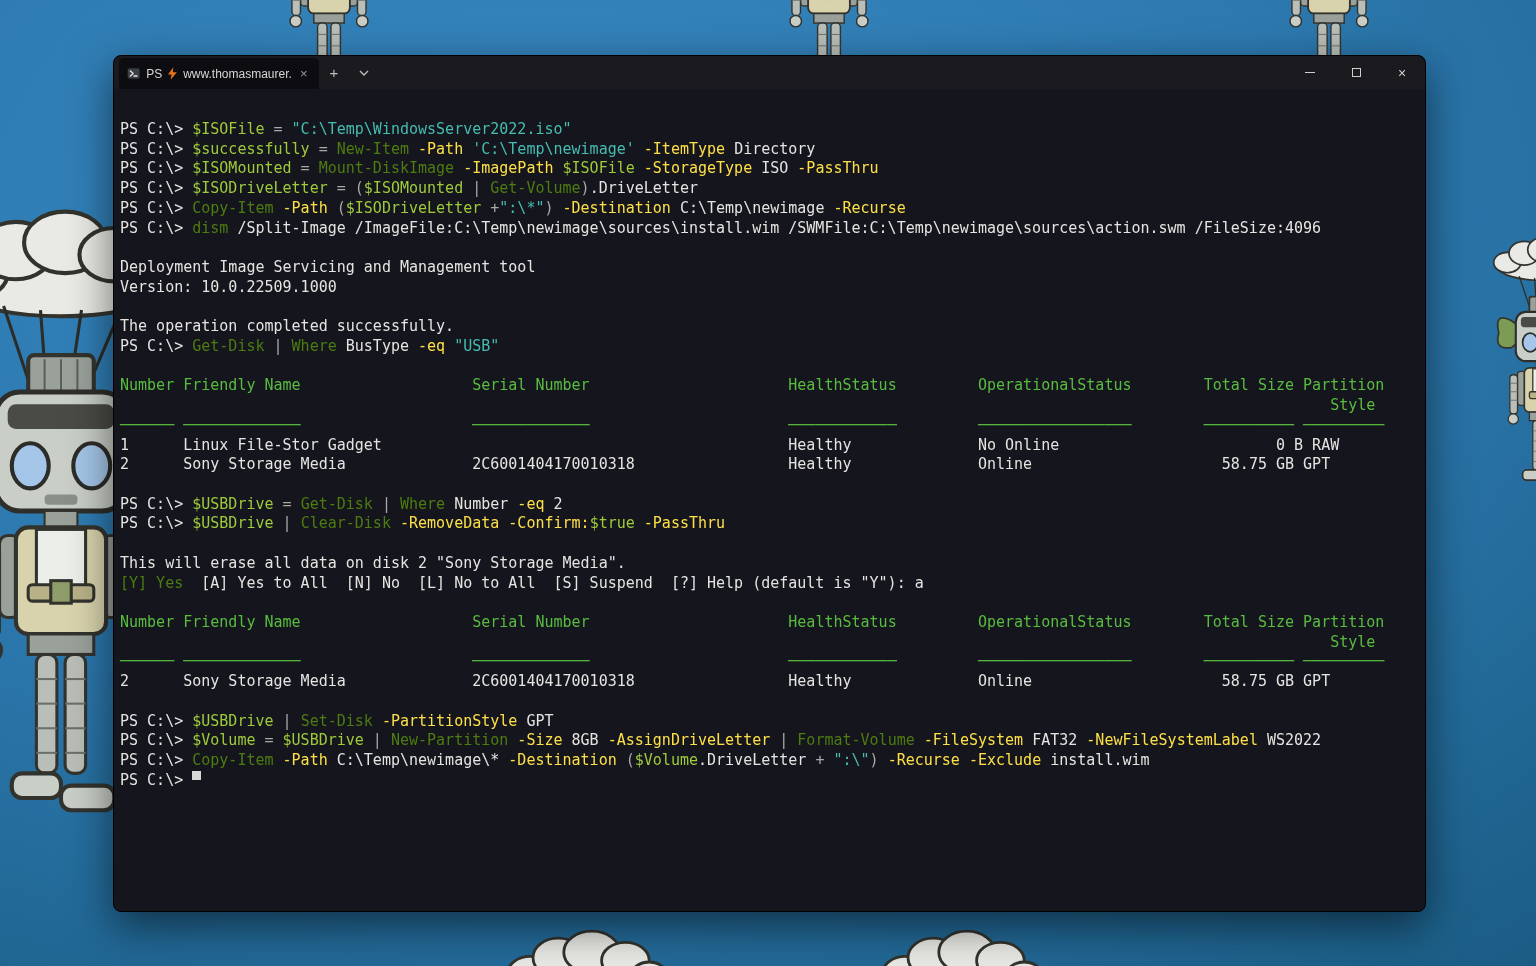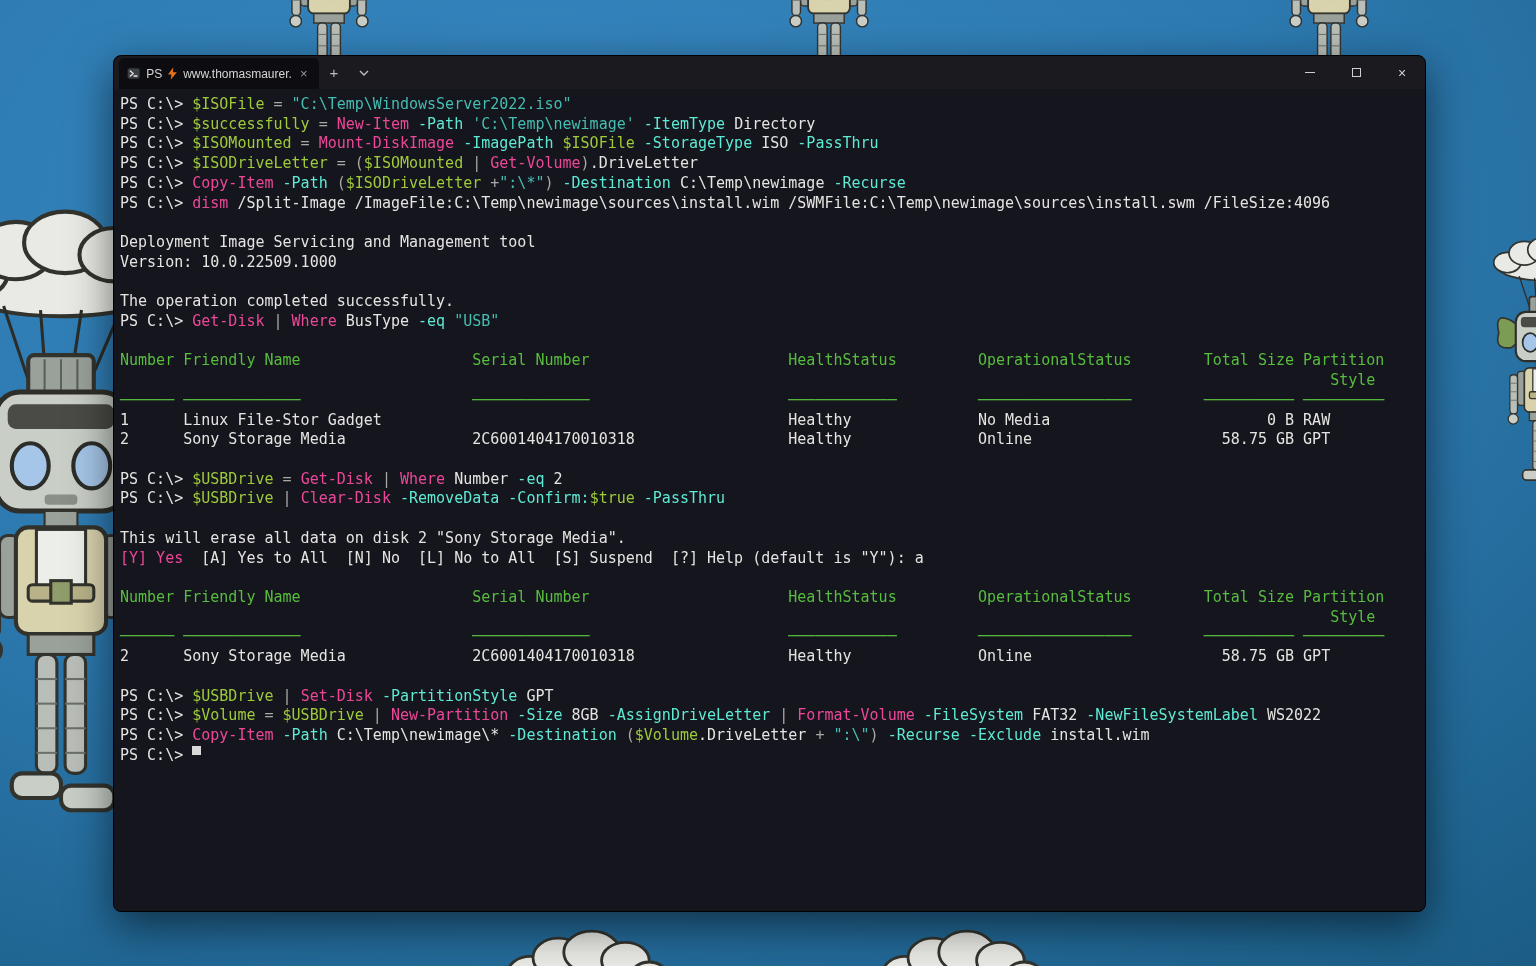--- a/index.html
+++ b/index.html
@@ -39,25 +39,25 @@
 
   .content {
     position:relative; height:823px; overflow:hidden; padding:6px 0 0 6px;
     background:#15151d;
   }
   .ghost { position:absolute; left:0; top:0; pointer-events:none; opacity:.5; filter:brightness(.23) saturate(.35); }
 
   .term {
     position:relative; z-index:1;
     font-family:"DejaVu Sans Mono","Liberation Mono",monospace;
-    font-size:15px; line-height:19.72px;
+    font-size:15px; line-height:19.72px;margin-top:25px;
   }
   .line { white-space:pre; height:19.72px; }
-  .c-w{color:#e4e4e1} .c-d{color:#a9a9a5} .c-g{color:#9fcb3b} .c-y{color:#ec4899}
-  .c-m{color:#5eead4} .c-c{color:#45bdb2} .c-h{color:#58bd3f}
+  .c-w{color:#e4e4e1} .c-d{color:#a9a9a5} .c-g{color:#9fcb3b} .c-y{color:#4d7c0f}
+  .c-m{color:#fde047} .c-c{color:#45bdb2} .c-h{color:#58bd3f}
   .c-k{display:inline-block;width:9px;height:9px;background:#d9d9d9;}
 </style>
 </head>
 <body>
 
 <div class="desktop">
 
   <svg width="0" height="0" style="position:absolute">
     <defs>
       <symbol id="robot" viewBox="0 0 120 330">
@@ -185,32 +185,32 @@
     <div class="content">
       <svg class="ghost" width="1306" height="822" viewBox="0 0 1306 822">
         <use href="#robot" transform="translate(460,80) scale(3.15)"></use>
       </svg>
       <div class="term">
           <div class="line"><span class="c-w">PS C:\&gt; </span><span class="c-g">$ISOFile</span><span class="c-d"> = </span><span class="c-c">"C:\Temp\WindowsServer2022.iso"</span></div>
           <div class="line"><span class="c-w">PS C:\&gt; </span><span class="c-g">$successfully</span><span class="c-d"> = </span><span class="c-y">New-Item</span><span class="c-m"> -Path </span><span class="c-c">'C:\Temp\newimage'</span><span class="c-m"> -ItemType </span><span class="c-w">Directory</span></div>
           <div class="line"><span class="c-w">PS C:\&gt; </span><span class="c-g">$ISOMounted</span><span class="c-d"> = </span><span class="c-y">Mount-DiskImage</span><span class="c-m"> -ImagePath </span><span class="c-g">$ISOFile</span><span class="c-m"> -StorageType </span><span class="c-w">ISO</span><span class="c-m"> -PassThru</span></div>
           <div class="line"><span class="c-w">PS C:\&gt; </span><span class="c-g">$ISODriveLetter</span><span class="c-d"> = (</span><span class="c-g">$ISOMounted</span><span class="c-d"> | </span><span class="c-y">Get-Volume</span><span class="c-d">)</span><span class="c-w">.DriveLetter</span></div>
           <div class="line"><span class="c-w">PS C:\&gt; </span><span class="c-y">Copy-Item</span><span class="c-m"> -Path </span><span class="c-d">(</span><span class="c-g">$ISODriveLetter</span><span class="c-d"> +</span><span class="c-c">":\*"</span><span class="c-d">)</span><span class="c-m"> -Destination </span><span class="c-w">C:\Temp\newimage</span><span class="c-m"> -Recurse</span></div>
-          <div class="line"><span class="c-w">PS C:\&gt; </span><span class="c-y">dism</span><span class="c-w"> /Split-Image /ImageFile:C:\Temp\newimage\sources\install.wim /SWMFile:C:\Temp\newimage\sources\install.swm /FileSize:4096</span></div>
+          <div class="line"><span class="c-w">PS C:\&gt; </span><span class="c-y">dism</span><span class="c-w"> /Split-Image /ImageFile:C:\Temp\newimage\sources\install.wim /SWMFile:C:\Temp\newimage\sources\action.swm /FileSize:4096</span></div>
           <div class="line"></div>
           <div class="line"><span class="c-w">Deployment Image Servicing and Management tool</span></div>
           <div class="line"><span class="c-w">Version: 10.0.22509.1000</span></div>
           <div class="line"></div>
           <div class="line"><span class="c-w">The operation completed successfully.</span></div>
           <div class="line"><span class="c-w">PS C:\&gt; </span><span class="c-y">Get-Disk</span><span class="c-d"> | </span><span class="c-y">Where</span><span class="c-w"> BusType</span><span class="c-m"> -eq </span><span class="c-c">"USB"</span></div>
           <div class="line"></div>
           <div class="line"><span class="c-h">Number</span> <span class="c-h">Friendly Name</span>                   <span class="c-h">Serial Number</span>                      <span class="c-h">HealthStatus</span>         <span class="c-h">OperationalStatus</span>        <span class="c-h">Total Size</span> <span class="c-h">Partition</span></div>
           <div class="line">                                                                                                                                      <span class="c-h">Style</span></div>
           <div class="line"><span class="c-h">──────</span> <span class="c-h">─────────────</span>                   <span class="c-h">─────────────</span>                      <span class="c-h">────────────</span>         <span class="c-h">─────────────────</span>        <span class="c-h">──────────</span> <span class="c-h">─────────</span></div>
-          <div class="line"><span class="c-w">1</span>      <span class="c-w">Linux File-Stor Gadget</span>                                             <span class="c-w">Healthy</span>              <span class="c-w">No Media</span>                        <span class="c-w">0 B</span> <span class="c-w">RAW</span></div>
+          <div class="line"><span class="c-w">1</span>      <span class="c-w">Linux File-Stor Gadget</span>                                             <span class="c-w">Healthy</span>              <span class="c-w">No Online</span>                        <span class="c-w">0 B</span> <span class="c-w">RAW</span></div>
           <div class="line"><span class="c-w">2</span>      <span class="c-w">Sony Storage Media</span>              <span class="c-w">2C6001404170010318</span>                 <span class="c-w">Healthy</span>              <span class="c-w">Online</span>                     <span class="c-w">58.75 GB</span> <span class="c-w">GPT</span></div>
           <div class="line"></div>
           <div class="line"><span class="c-w">PS C:\&gt; </span><span class="c-g">$USBDrive</span><span class="c-d"> = </span><span class="c-y">Get-Disk</span><span class="c-d"> | </span><span class="c-y">Where</span><span class="c-w"> Number</span><span class="c-m"> -eq </span><span class="c-w">2</span></div>
           <div class="line"><span class="c-w">PS C:\&gt; </span><span class="c-g">$USBDrive</span><span class="c-d"> | </span><span class="c-y">Clear-Disk</span><span class="c-m"> -RemoveData -Confirm:</span><span class="c-g">$true</span><span class="c-m"> -PassThru</span></div>
           <div class="line"></div>
           <div class="line"><span class="c-w">This will erase all data on disk 2 "Sony Storage Media".</span></div>
           <div class="line"><span class="c-y">[Y] Yes</span><span class="c-w">  [A] Yes to All  [N] No  [L] No to All  [S] Suspend  [?] Help (default is "Y"): a</span></div>
           <div class="line"></div>
           <div class="line"><span class="c-h">Number</span> <span class="c-h">Friendly Name</span>                   <span class="c-h">Serial Number</span>                      <span class="c-h">HealthStatus</span>         <span class="c-h">OperationalStatus</span>        <span class="c-h">Total Size</span> <span class="c-h">Partition</span></div>
           <div class="line">                                                                                                                                      <span class="c-h">Style</span></div>

